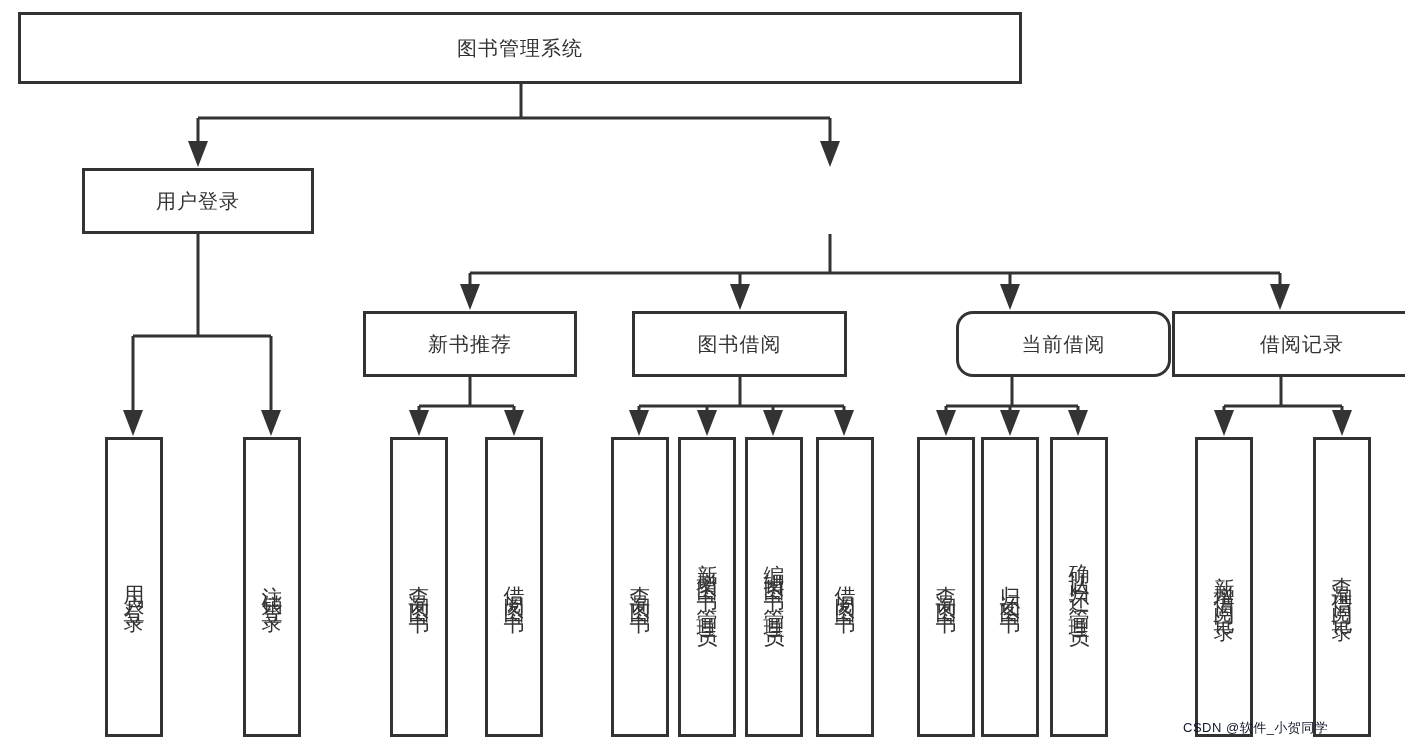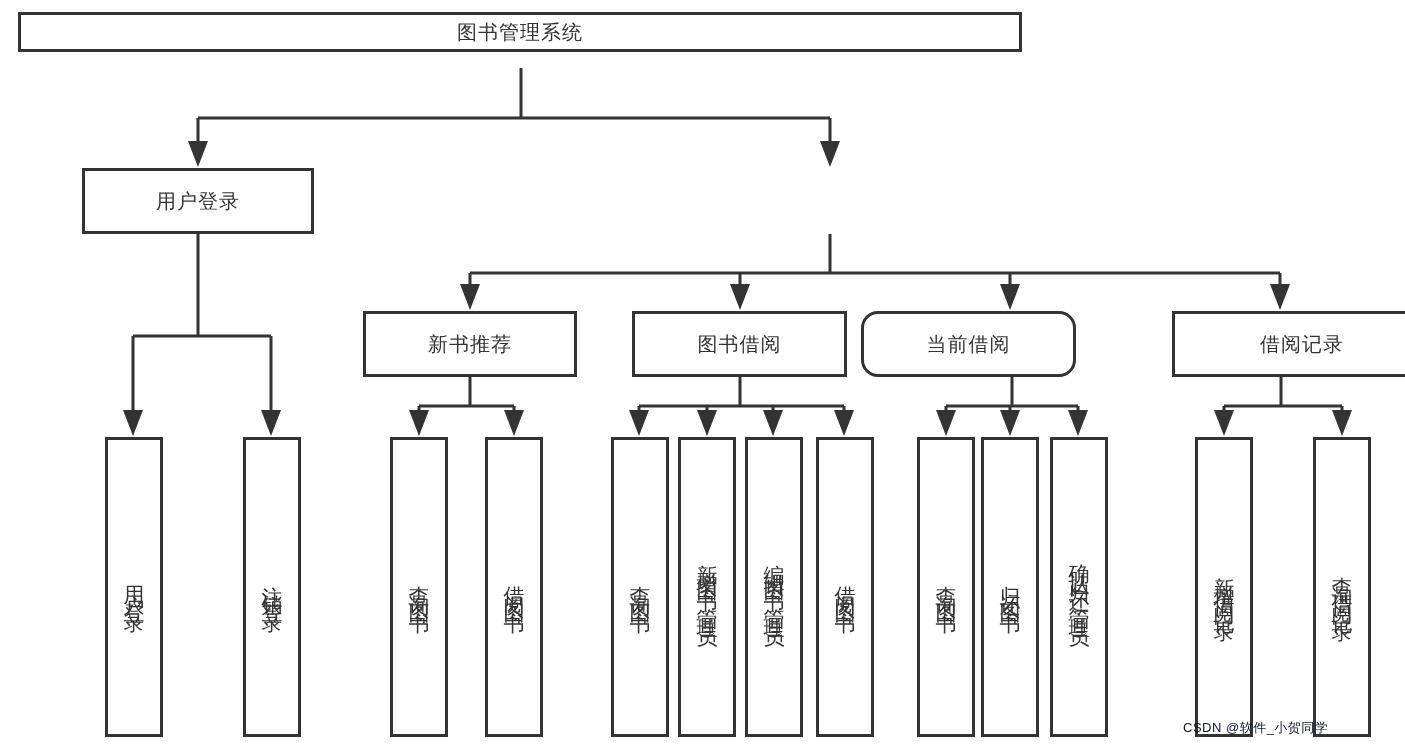--- a/index.html
+++ b/index.html
@@ -18,21 +18,21 @@
   .node {
     position:absolute;
     box-sizing:border-box;
     border:3px solid #333333;
     background:#ffffff;
     display:flex; align-items:center; justify-content:center;
     z-index:1;
     text-align:center;
   }
   .h-node { font-size:20px; letter-spacing:1px; }
-  .root-node { left:18px; top:12px; width:1004px; height:40px; }
+  .root-node { left:18px; top:12px; width:1004px; height:72px; }
   .l2 { top:168px; height:66px; }
   .l3 { top:311px; height:66px; }
   .leaf { top:437px; width:58px; height:300px; }
   .leaf > span {
     writing-mode:vertical-rl;
     text-orientation:mixed;
     font-size:21px;
     letter-spacing:9px;
     line-height:1.15;
     white-space:nowrap;
@@ -68,21 +68,21 @@
          M936 410 H956 L946 436 Z  M1000 410 H1020 L1010 436 Z  M1068 410 H1088 L1078 436 Z
          M1214 410 H1234 L1224 436 Z  M1332 410 H1352 L1342 436 Z" fill="#333333" stroke="none"></path>
   </svg>
 
   <div class="node h-node root-node">图书管理系统</div>
 
   <div class="node h-node l2" style="left:82px; width:232px;">用户登录</div>
 
   <div class="node h-node l3" style="left:632px; width:215px;">图书借阅</div>
   <div class="node h-node l3" style="left:363px; width:214px;">新书推荐</div>
-  <div class="node h-node l3" style="left:861px; width:215px;border-radius:17px;">当前借阅</div>
+  <div class="node h-node l3" style="left:956px; width:215px;border-radius:17px;">当前借阅</div>
   <div class="node h-node l3" style="left:1172px; width:260px;">借阅记录</div>
 
   <div class="node leaf" style="left:105px;">
     <span>用户登录</span>
   </div>
   <div class="node leaf" style="left:243px;">
     <span>注销登录</span>
   </div>
 
   <div class="node leaf" style="left:390px;">

